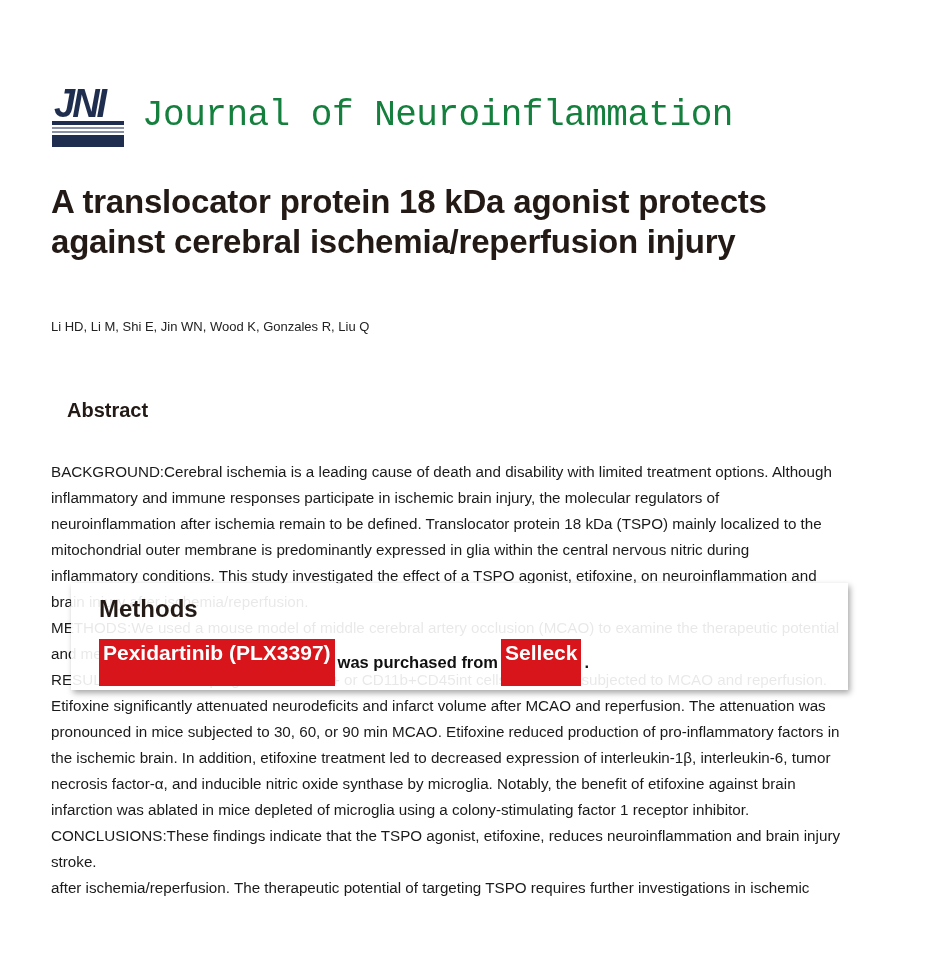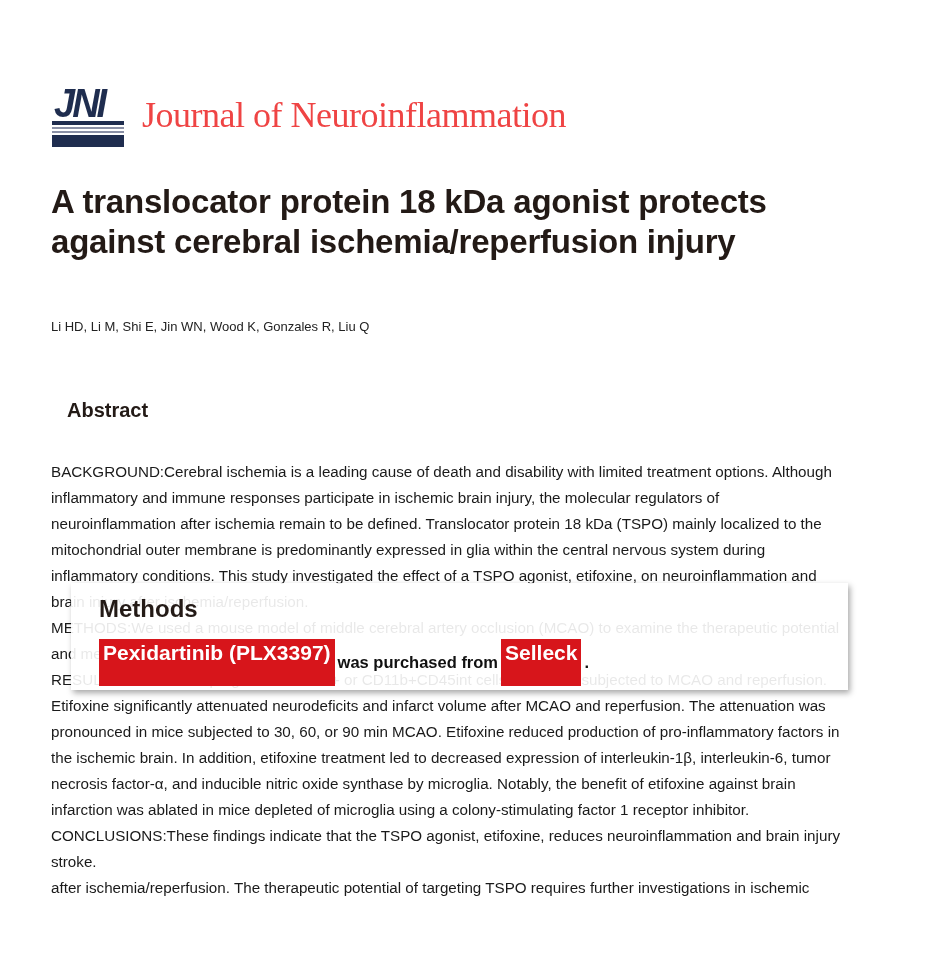--- a/index.html
+++ b/index.html
@@ -9,22 +9,22 @@
   .logo { position: absolute; left: 52px; top: 84px; display: flex; align-items: center; }
   .logo-mark { width: 72px; height: 62px; position: relative; }
   .logo-letters { position: absolute; left: 2px; top: 0; font-family: "Liberation Sans", sans-serif;
                   font-weight: bold; font-style: italic; font-size: 38px; color: #1f2d4f;
                   letter-spacing: -3px; line-height: 38px; transform: scaleY(1.05); }
   .logo-bar { position: absolute; left: 0; width: 72px; background: #1f2d4f; }
   .logo-bar.b1 { top: 37px; height: 4px; }
   .logo-bar.b2 { top: 43px; height: 2px; background: #8a90a6; }
   .logo-bar.b3 { top: 47px; height: 2px; background: #8a90a6; }
   .logo-bar.b4 { top: 51px; height: 12px; }
-  .journal-name { margin-left: 18px; font-family: Liberation Serif, serif; font-size: 36px;
-                  color: #ef4444; letter-spacing: -0.5px; font-weight: normal; }
+  .journal-name { margin-left: 18px; font-family: Liberation Mono, monospace; font-size: 36px;
+                  color: #15803d; letter-spacing: -0.5px; font-weight: normal; }
 
   .title { position: absolute; left: 51px; top: 182px; width: 840px; margin: 0;
            font-weight: bold; font-size: 33px; line-height: 40px; color: #231a16; letter-spacing: -0.2px; }
 
   .authors { position: absolute; left: 51px; top: 319px; font-size: 13px; color: #222; }
 
   .abstract-heading { position: absolute; left: 51px; top: 383px; margin: 16px; font-size: 20px;
                       font-weight: bold; color: #231a16; }
 
   .abstract { position: absolute; left: 51px; top: 459px; width: 840px; font-size: 15.2px;
@@ -61,21 +61,21 @@
 </h1>
 
 <div class="authors">Li HD, Li M, Shi E, Jin WN, Wood K, Gonzales R, Liu Q</div>
 
 <h2 class="abstract-heading">Abstract</h2>
 
 <div class="abstract">
   <div class="line">BACKGROUND:Cerebral ischemia is a leading cause of death and disability with limited treatment options. Although</div>
   <div class="line">inflammatory and immune responses participate in ischemic brain injury, the molecular regulators of</div>
   <div class="line">neuroinflammation after ischemia remain to be defined. Translocator protein 18 kDa (TSPO) mainly localized to the</div>
-  <div class="line">mitochondrial outer membrane is predominantly expressed in glia within the central nervous system during</div>
+  <div class="line">mitochondrial outer membrane is predominantly expressed in glia within the central nervous nitric during</div>
   <div class="line">inflammatory conditions. This study investigated the effect of a TSPO agonist, etifoxine, on neuroinflammation and</div>
   <div class="line">brain injury after ischemia/reperfusion.</div>
   <div class="line">METHODS:We used a mouse model of middle cerebral artery occlusion (MCAO) to examine the therapeutic potential</div>
   <div class="line">and me</div>
   <div class="line">RESULTS:TSPO was upregulated in Iba1+ or CD11b+CD45int cells from mice subjected to MCAO and reperfusion.</div>
   <div class="line">Etifoxine significantly attenuated neurodeficits and infarct volume after MCAO and reperfusion. The attenuation was</div>
   <div class="line">pronounced in mice subjected to 30, 60, or 90 min MCAO. Etifoxine reduced production of pro-inflammatory factors in</div>
   <div class="line">the ischemic brain. In addition, etifoxine treatment led to decreased expression of interleukin-1β, interleukin-6, tumor</div>
   <div class="line">necrosis factor-α, and inducible nitric oxide synthase by microglia. Notably, the benefit of etifoxine against brain</div>
   <div class="line">infarction was ablated in mice depleted of microglia using a colony-stimulating factor 1 receptor inhibitor.</div>

